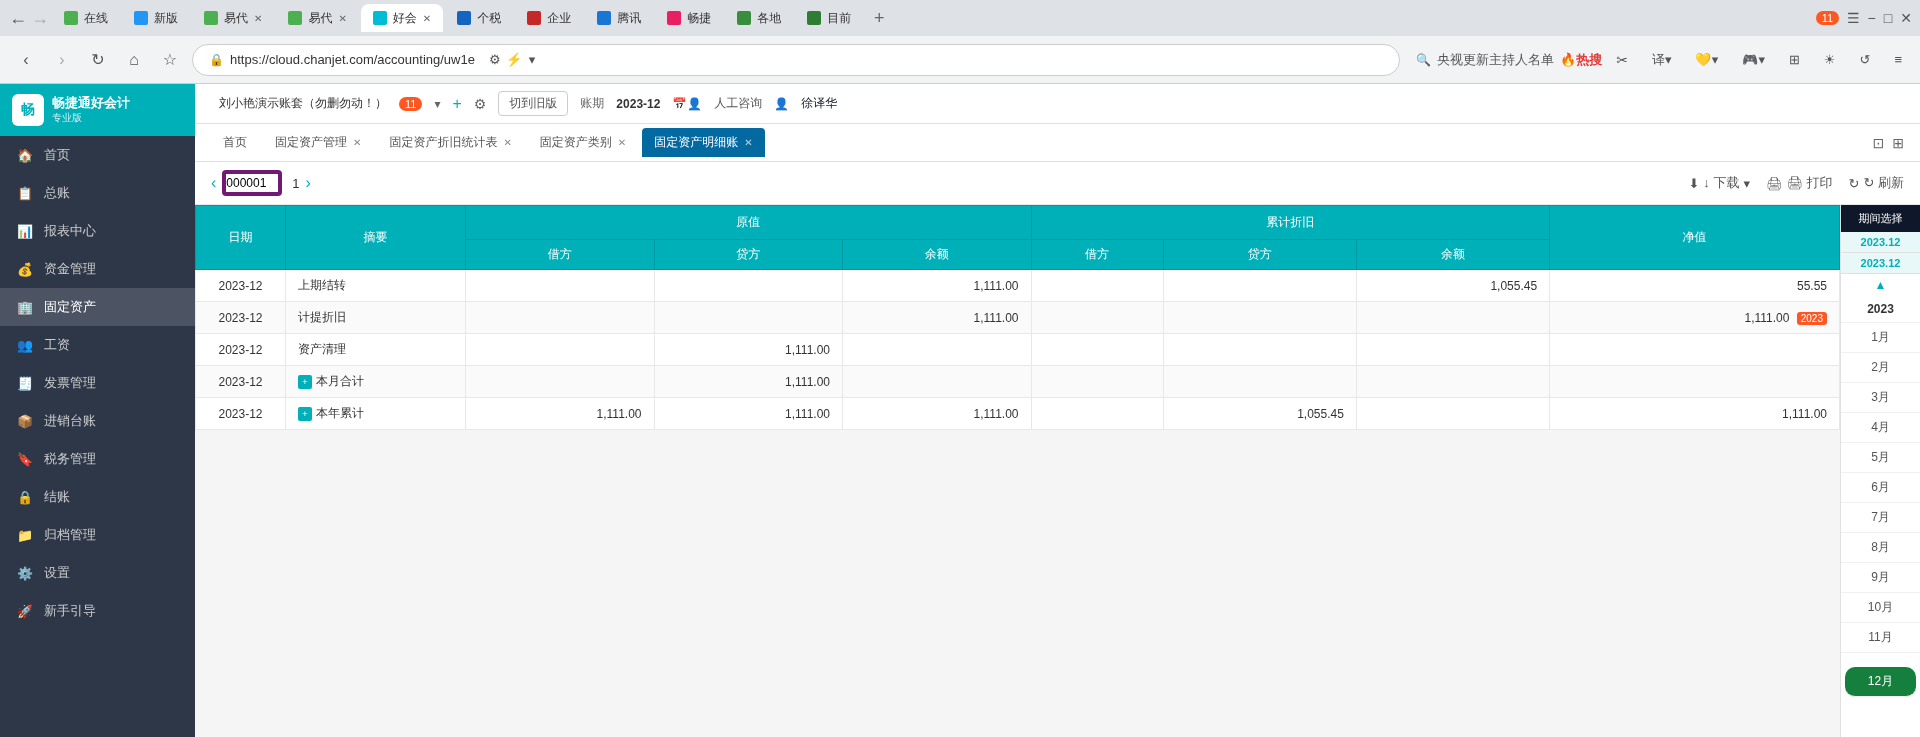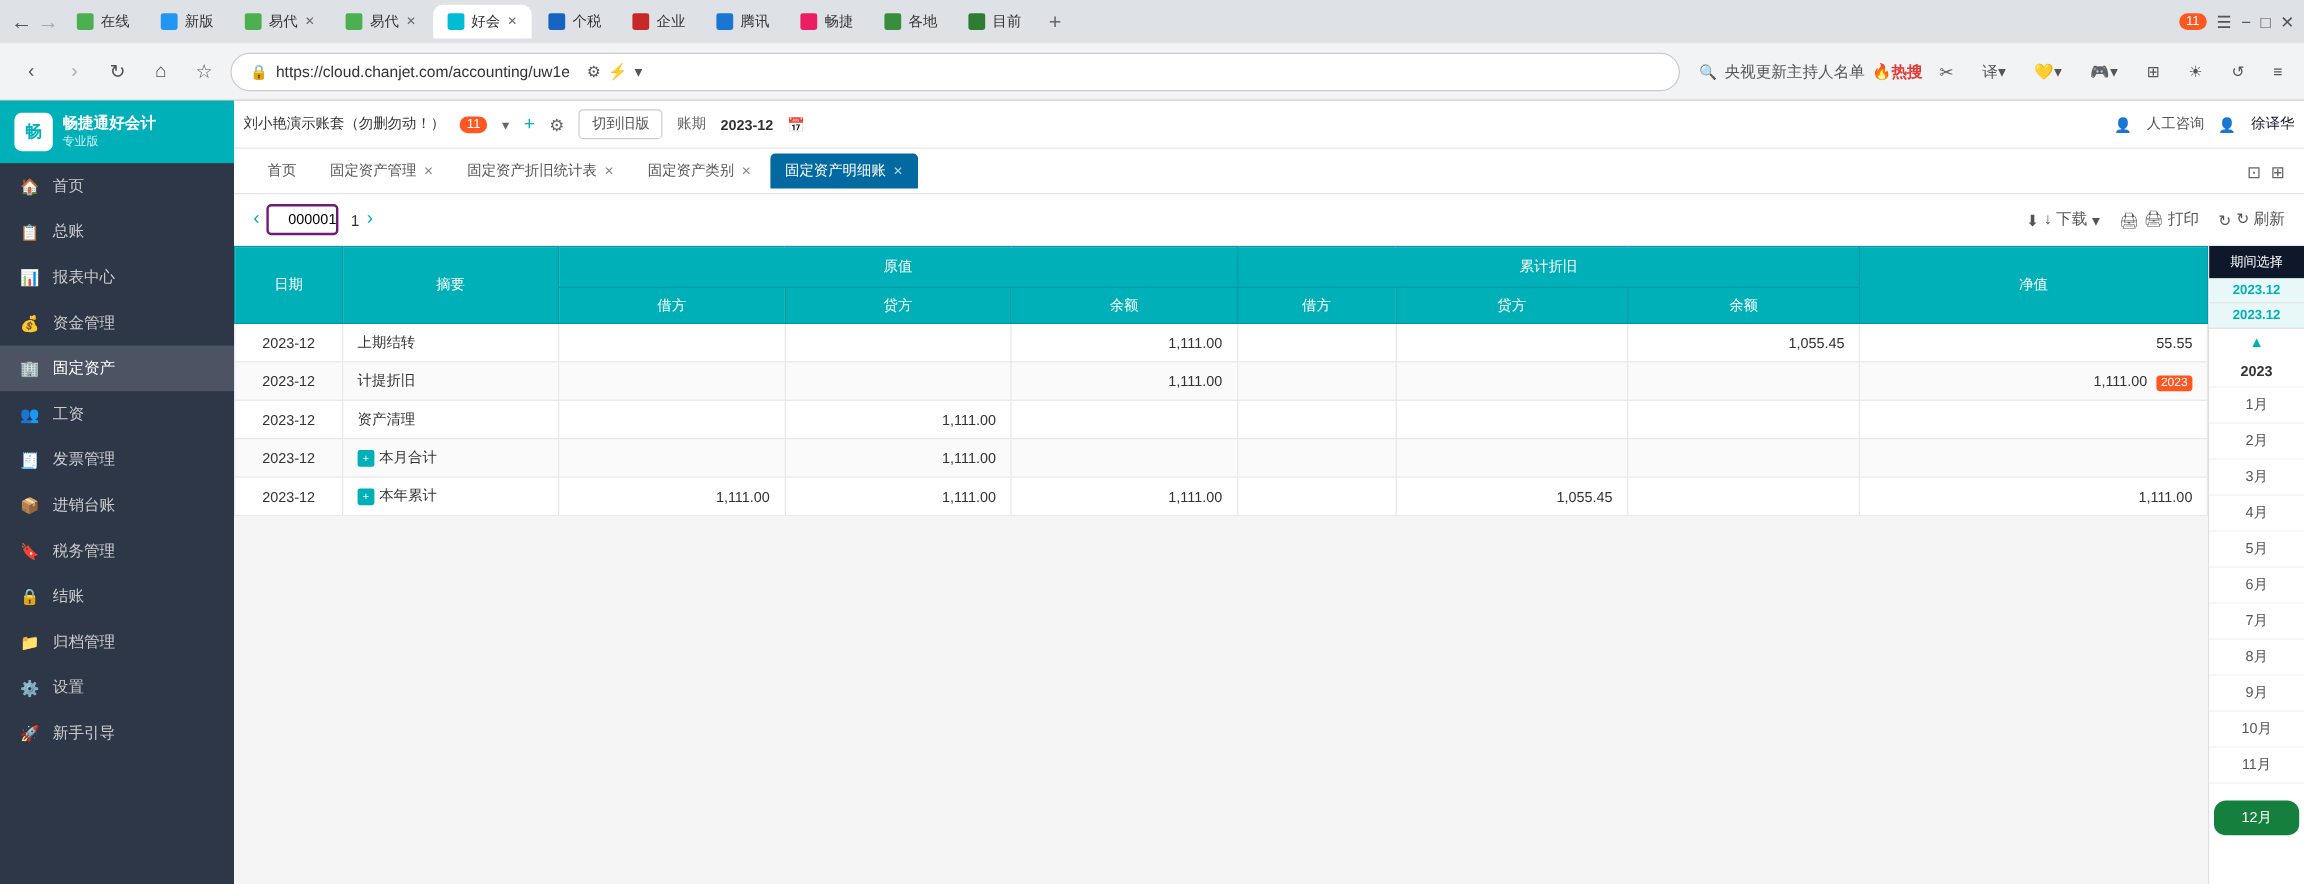--- a/index.html
+++ b/index.html
@@ -33,38 +33,38 @@
     .sidebar-subtitle { font-size: 10px; color: rgba(255,255,255,0.8); }
     .sidebar-nav { flex: 1; overflow-y: auto; }
     .sidebar-item { display: flex; align-items: center; padding: 10px 16px; gap: 10px; cursor: pointer; color: #ccc; font-size: 13px; }
     .sidebar-item.active { background: rgba(255,255,255,0.15); color: #fff; }
     .sidebar-icon { width: 18px; height: 18px; display: flex; align-items: center; justify-content: center; flex-shrink: 0; }
 
     
     .main-content { flex: 1; background: #f5f5f5; display: flex; flex-direction: column; overflow: hidden; }
 
     
-    .app-header { background: #fff; border-bottom: 1px solid #e0e0e0; padding: 0 8px; height: 40px; display: flex; align-items: center; justify-content: space-between; }
+    .app-header { background: #fff; border-bottom: 1px solid #e0e0e0; padding: 0 24px; height: 40px; display: flex; align-items: center; justify-content: flex-start; }
     .header-left { display: flex; align-items: center; gap: 12px; font-size: 12px; color: #333; }
     .header-badge { background: #ff5722; color: #fff; border-radius: 10px; padding: 1px 6px; font-size: 11px; }
     .header-btn { padding: 3px 10px; border: 1px solid #ccc; border-radius: 4px; cursor: pointer; font-size: 12px; color: #555; background: #fff; }
     .header-right { display: flex; align-items: center; gap: 12px; font-size: 12px; color: #555; }
 
     
     .app-tabs { display: flex; align-items: center; background: #fff; border-bottom: 1px solid #e0e0e0; padding: 0 16px; height: 38px; gap: 4px; }
     .app-tab { padding: 6px 12px; font-size: 12px; color: #555; cursor: pointer; border-radius: 4px 4px 0 0; white-space: nowrap; display: flex; align-items: center; gap: 6px; }
     .app-tab.active { background: #0369a1; color: #fff; }
     .app-tab .tab-close { font-size: 10px; opacity: 0.7; }
     .tab-window-btns { margin-left: auto; display: flex; gap: 8px; color: #666; font-size: 14px; }
 
     
     .content-toolbar { background: #fff; padding: 8px 16px; display: flex; align-items: center; gap: 12px; border-bottom: 1px solid #e8e8e8; }
     .page-nav { display: flex; align-items: center; gap: 6px; color: #333; font-size: 13px; }
     .page-nav-btn { cursor: pointer; color: #00b0b9; font-size: 16px; }
-    .page-input { width: 60px; height: 26px; border: 2px solid #701a75; border-radius: 4px; text-align: right; font-size: 12px; }
+    .page-input { width: 60px; height: 26px; border: 4px solid #701a75; border-radius: 4px; text-align: left; font-size: 12px; }
     .toolbar-actions { margin-left: auto; display: flex; align-items: center; gap: 16px; color: #555; font-size: 13px; }
     .toolbar-action-btn { display: flex; align-items: center; gap: 4px; cursor: pointer; color: #555; }
 
     
     .table-area { flex: 1; overflow: auto; position: relative; display: flex; }
     .table-wrapper { flex: 1; overflow: auto; }
     table { width: 100%; border-collapse: collapse; min-width: 1200px; }
     .table-header-main { background: #00b0b9; color: #fff; }
     .table-header-main th { padding: 8px 12px; text-align: center; border: 1px solid #009aa3; font-size: 12px; font-weight: normal; }
     .table-header-sub { background: #00b0b9; color: #fff; }

